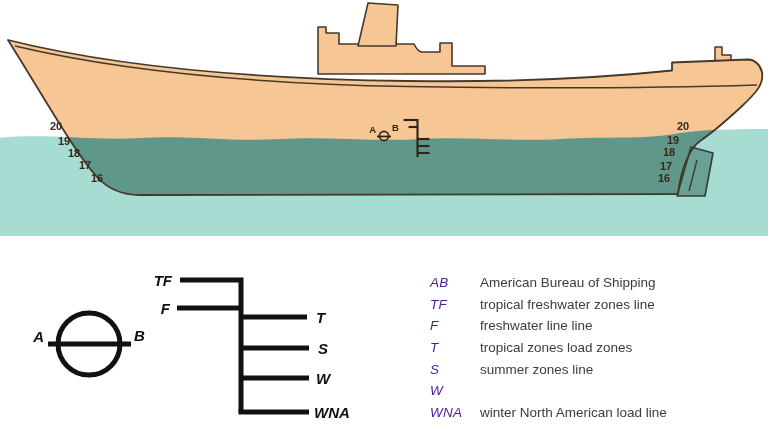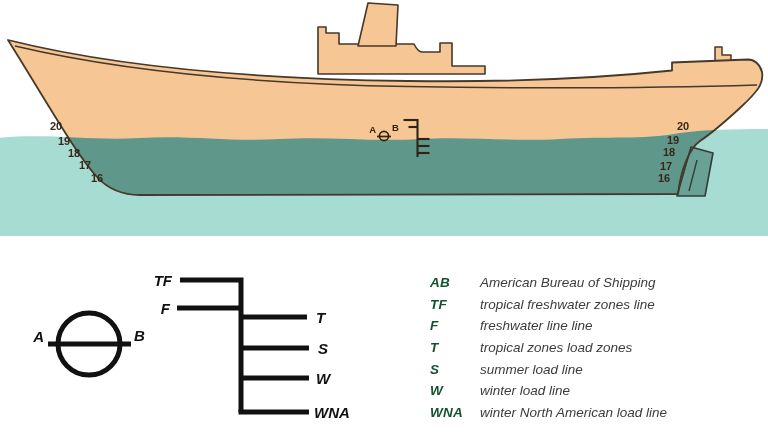--- a/index.html
+++ b/index.html
@@ -6,24 +6,24 @@
   body{
     width:768px;height:432px;overflow:hidden;background:#ffffff;
     font-family:"Liberation Sans", sans-serif;position:relative;
   }
   .ship-scene{position:absolute;left:0;top:0;width:768px;height:250px;}
   .bottom-section{position:absolute;left:0;top:250px;width:768px;height:182px;background:#ffffff;}
   .loadline-svg{position:absolute;left:20px;top:0;width:340px;height:182px;}
   .legend{position:absolute;left:430px;top:22px;width:320px;}
   .legend-row{display:flex;align-items:baseline;height:21.7px;line-height:21.7px;}
   .legend-abbr{
-    width:50px;flex:0 0 50px;font-weight:bold;font-style:italic;
-    font-size:13.5px;color:#14532d;letter-spacing:0.2px;
+    width:50px;flex:0 0 50px;font-weight:normal;font-style:italic;
+    font-size:13.5px;color:#4c1d95;letter-spacing:0.2px;
   }
-  .legend-text{font-size:13.5px;color:#3c3c3c;font-style:italic;}
+  .legend-text{font-size:13.5px;color:#3c3c3c;}
   .draft-num{font-size:11px;font-weight:bold;fill:#39281a;}
   .mark-letter{font-size:9.5px;font-weight:bold;fill:#33220f;}
   .diagram-label{font-size:15px;font-weight:bold;font-style:italic;fill:#111111;}
   .diagram-stroke{stroke:#111111;fill:none;}
 </style>
 </head>
 <body>
 
 <svg class="ship-scene" viewBox="0 0 768 250" width="768" height="250">
 
@@ -136,24 +136,23 @@
     <div class="legend-row">
       <span class="legend-abbr">F</span>
       <span class="legend-text">freshwater line line</span>
     </div>
     <div class="legend-row">
       <span class="legend-abbr">T</span>
       <span class="legend-text">tropical zones load zones</span>
     </div>
     <div class="legend-row">
       <span class="legend-abbr">S</span>
-      <span class="legend-text">summer load line</span>
+      <span class="legend-text">summer zones line</span>
     </div>
     <div class="legend-row">
       <span class="legend-abbr">W</span>
-      <span class="legend-text">winter load line</span>
     </div>
     <div class="legend-row">
       <span class="legend-abbr">WNA</span>
       <span class="legend-text">winter North American load line</span>
     </div>
   </div>
 </div>
 
 </body></html>

